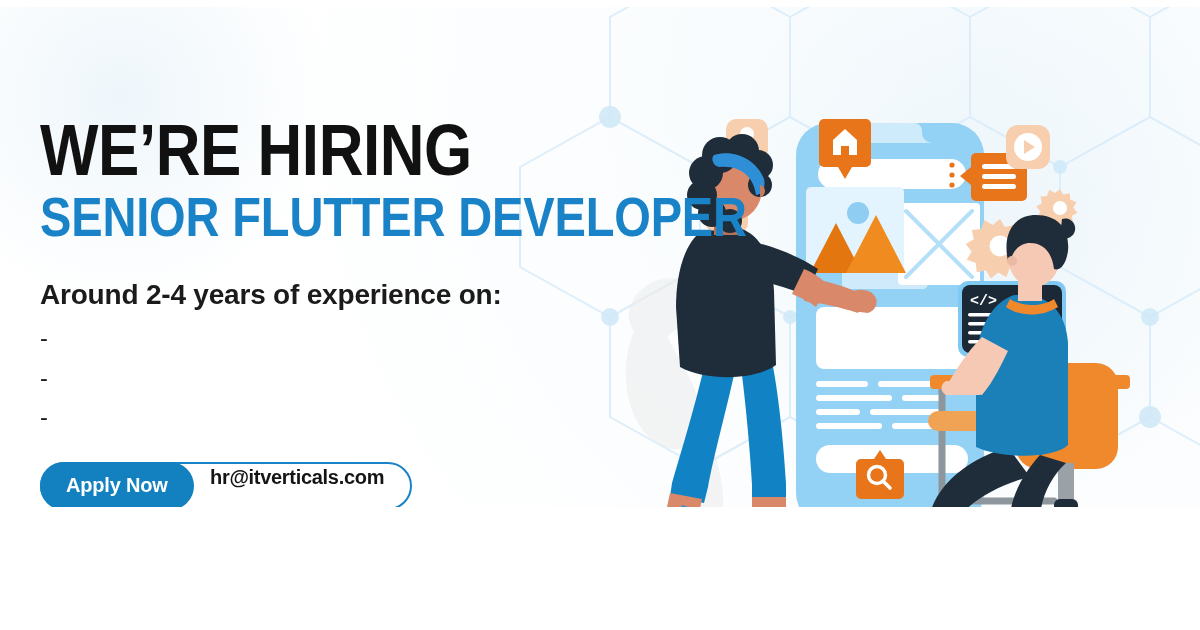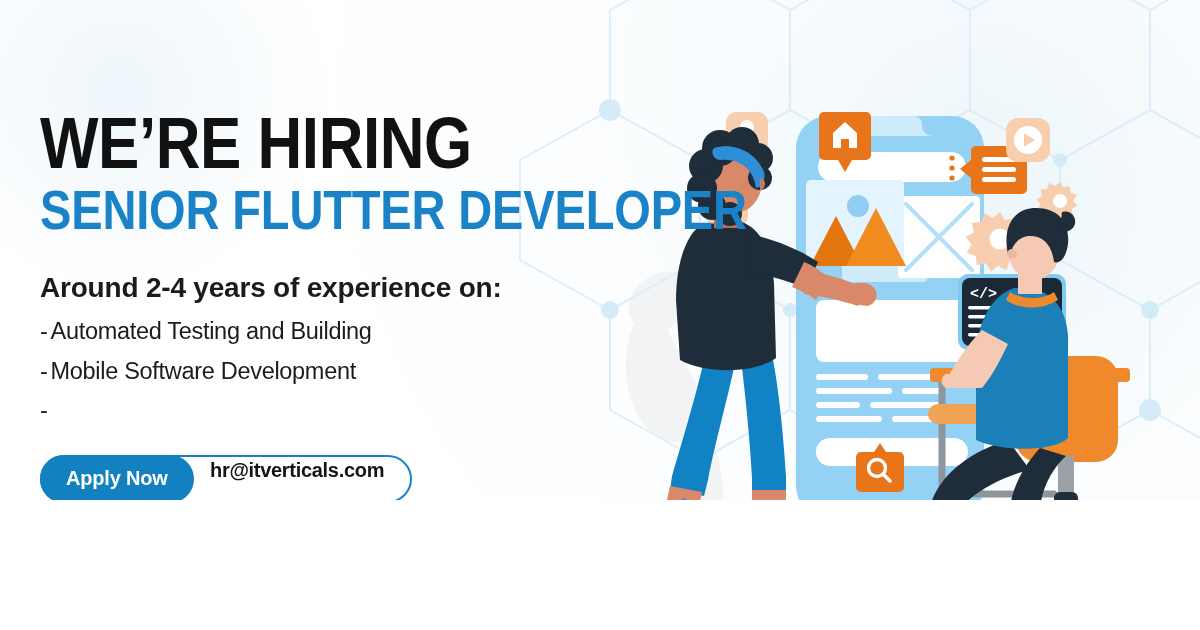--- a/index.html
+++ b/index.html
@@ -6,20 +6,21 @@
   body{
     width:1200px;height:630px;overflow:hidden;
     font-family:"Liberation Sans",sans-serif;
     background:#ffffff;
   }
   .banner{
     position:relative;width:1200px;height:500px;overflow:hidden;
     background:
       radial-gradient(circle at 82% 18%, #f4fafd 0%, #fbfdfe 38%, #ffffff 70%),
       linear-gradient(135deg,#ffffff 0%,#fdfefe 55%,#f7fbfd 100%);
+    margin-top: 7px;
   }
 
   
   .bg-hex{position:absolute;inset:0;z-index:0;}
   .bg-soft-circle{
     position:absolute;border-radius:50%;
     background:radial-gradient(circle,#eef6fb 0%,rgba(238,246,251,0) 70%);
     z-index:0;
   }
 
@@ -126,25 +127,23 @@
 
   <div class="text-col">
     <h1 class="headline">WE’RE HIRING</h1>
     <h2 class="subhead">SENIOR FLUTTER DEVELOPER</h2>
 
     <p class="intro">Around 2-4 years of experience on:</p>
 
     <ul class="bullets">
       <li>
         <span class="dash">-</span>
-        <span>Automated Testing and Building</span>
       </li>
       <li>
         <span class="dash">-</span>
-        <span>Mobile Software Development</span>
       </li>
       <li>
         <span class="dash">-</span>
       </li>
     </ul>
 
     <div class="apply-wrap">
       <div class="apply-email">hr@itverticals.com</div>
       <div class="apply-btn">Apply Now</div>
     </div>

